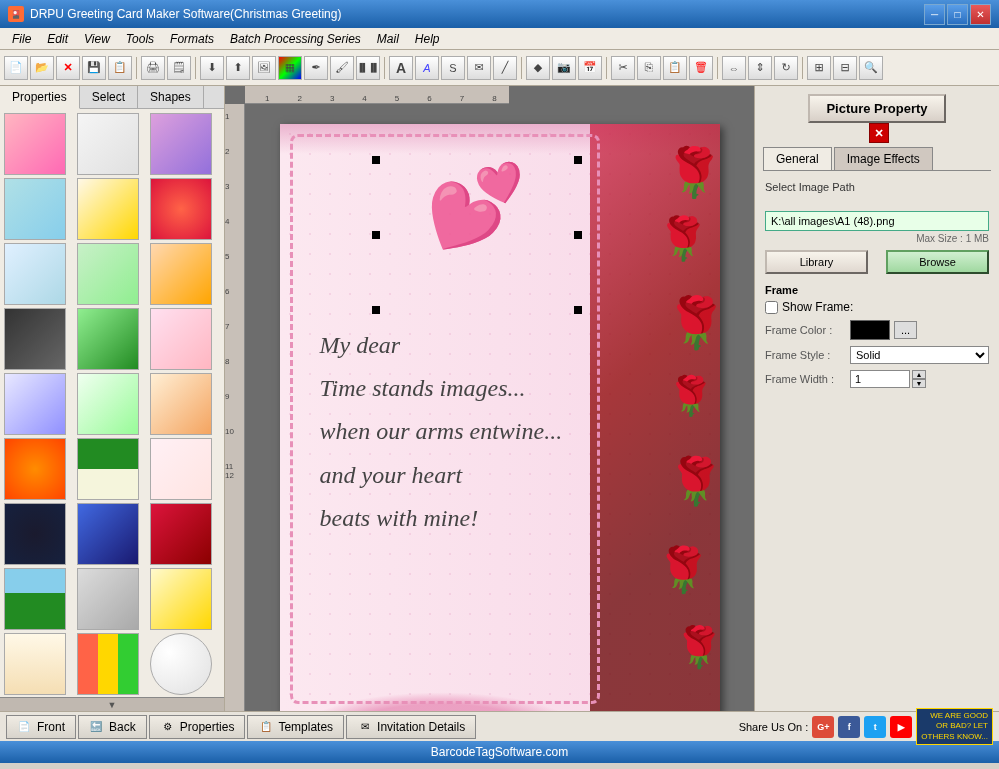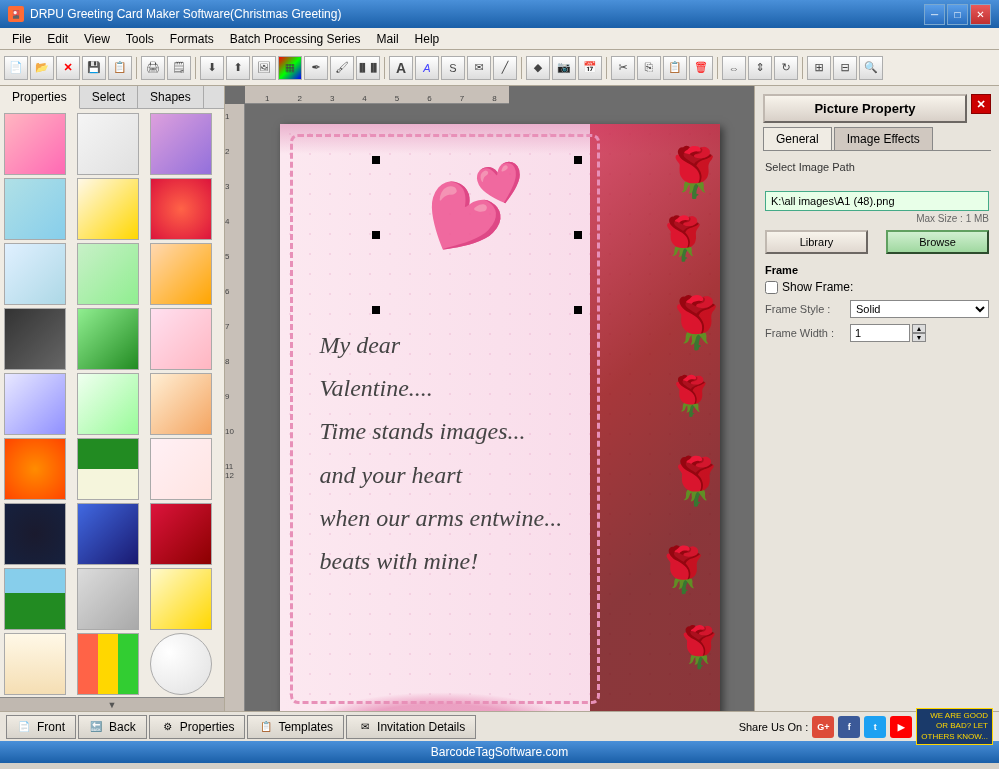--- a/index.html
+++ b/index.html
@@ -7,21 +7,21 @@
 
     
     .titlebar { background: linear-gradient(to bottom, #4a90d9, #1a5fa8); height: 28px; display: flex; align-items: center; justify-content: space-between; padding: 0 8px; color: white; font-size: 12px; }
     .titlebar-left { display: flex; align-items: center; gap: 6px; }
     .titlebar-icon { width: 16px; height: 16px; background: #ff6b35; border-radius: 2px; display: flex; align-items: center; justify-content: center; font-size: 8px; color: white; }
     .titlebar-controls { display: flex; gap: 2px; }
     .titlebar-btn { width: 21px; height: 21px; border: 1px solid #7aa8d0; background: linear-gradient(to bottom, #5a9ee8, #2a6fc0); color: white; display: flex; align-items: center; justify-content: center; font-size: 10px; cursor: pointer; }
     .titlebar-btn.close { background: linear-gradient(to bottom, #e85a5a, #c03030); }
 
     
-    .menubar { background: #f0ece4; height: 22px; display: flex; align-items: center; padding: 0 4px; border-bottom: 1px solid #b0a898; }
+    .menubar { background: #f0ece4; height: 22px; display: flex; align-items: center; padding: 0 4px; border-bottom: 1px solid #b0a898; font-style: italic; }
     .menu-item { padding: 2px 8px; cursor: pointer; font-size: 12px; color: #000; }
 
     
     .toolbar { background: #f0ece4; height: 36px; display: flex; align-items: center; padding: 2px 4px; gap: 2px; border-bottom: 1px solid #b0a898; flex-wrap: wrap; overflow: hidden; }
     .tb-btn { width: 24px; height: 24px; background: linear-gradient(to bottom, #ffffff, #ddd); border: 1px solid #adadad; display: flex; align-items: center; justify-content: center; cursor: pointer; font-size: 11px; color: #444; }
     .tb-sep { width: 1px; height: 22px; background: #b0a898; margin: 0 2px; }
 
     
     .main-layout { display: flex; height: calc(769px - 28px - 22px - 36px - 28px - 30px); }
 
@@ -280,33 +280,32 @@
         <div style="position:absolute;bottom:0;left:0;width:8px;height:8px;background:#000;"></div>
         <div style="position:absolute;bottom:0;right:0;width:8px;height:8px;background:#000;"></div>
         <div style="position:absolute;top:50%;left:0;transform:translateY(-50%);width:8px;height:8px;background:#000;"></div>
         <div style="position:absolute;top:50%;right:0;transform:translateY(-50%);width:8px;height:8px;background:#000;"></div>
 
         <div style="font-size:80px;text-align:center;line-height:1;color:#e8507a;opacity:0.85;margin-top:10px;">💕</div>
       </div>
 
       <div class="card-text">
         <div>My dear</div>
-        <div>Valentine....</div>
         <div>Time stands images...</div>
+        <div>when our arms entwine...</div>
         <div>and your heart</div>
-        <div>when our arms entwine...</div>
         <div>beats with mine!</div>
       </div>
 
       <div style="position:absolute;bottom:0;left:0;right:120px;height:28px;background:radial-gradient(ellipse at 50% 150%, #e890b8 40%, transparent 60%);opacity:0.8;"></div>
     </div>
   </div>
 
   <div class="right-panel">
-    <div style="display:flex;align-items:flex-start;justify-content:space-between;margin:8px 8px 4px;">
+    <div style="display:flex;align-items:center;justify-content:space-between;margin:8px 8px 4px;flex-direction:column;">
       <div style="background:linear-gradient(to bottom,#f8f4ec,#d8d0c8);border:2px outset #c0b8b0;padding:5px 16px;font-weight:bold;font-size:13px;flex:1;text-align:center;">Picture Property</div>
       <div style="width:20px;height:20px;background:#cc0000;border:1px solid #880000;color:white;display:flex;align-items:center;justify-content:center;font-size:11px;margin-left:4px;cursor:pointer;font-weight:bold;">✕</div>
     </div>
 
     <div class="pp-tabs">
       <div class="pp-tab active">General</div>
       <div class="pp-tab">Image Effects</div>
     </div>
 
     <div class="pp-content">
@@ -317,20 +316,25 @@
         <button class="pp-btn">Library</button>
         <button class="pp-btn active">Browse</button>
       </div>
 
       <div class="pp-section-title">Frame</div>
       <div class="pp-checkbox-row">
         <input type="checkbox" style="">
         <label>Show Frame:</label>
       </div>
 
+      <div class="pp-row">
+        <span class="pp-row-label">Frame Color :</span>
+        <div class="pp-color-box"></div>
+        <button class="pp-dots-btn">...</button>
+      </div>
 
       <div class="pp-row">
         <span class="pp-row-label">Frame Style :</span>
         <select class="pp-select">
           <option>Solid</option>
           <option>Dashed</option>
           <option>Dotted</option>
           <option>Double</option>
         </select>
       </div>

